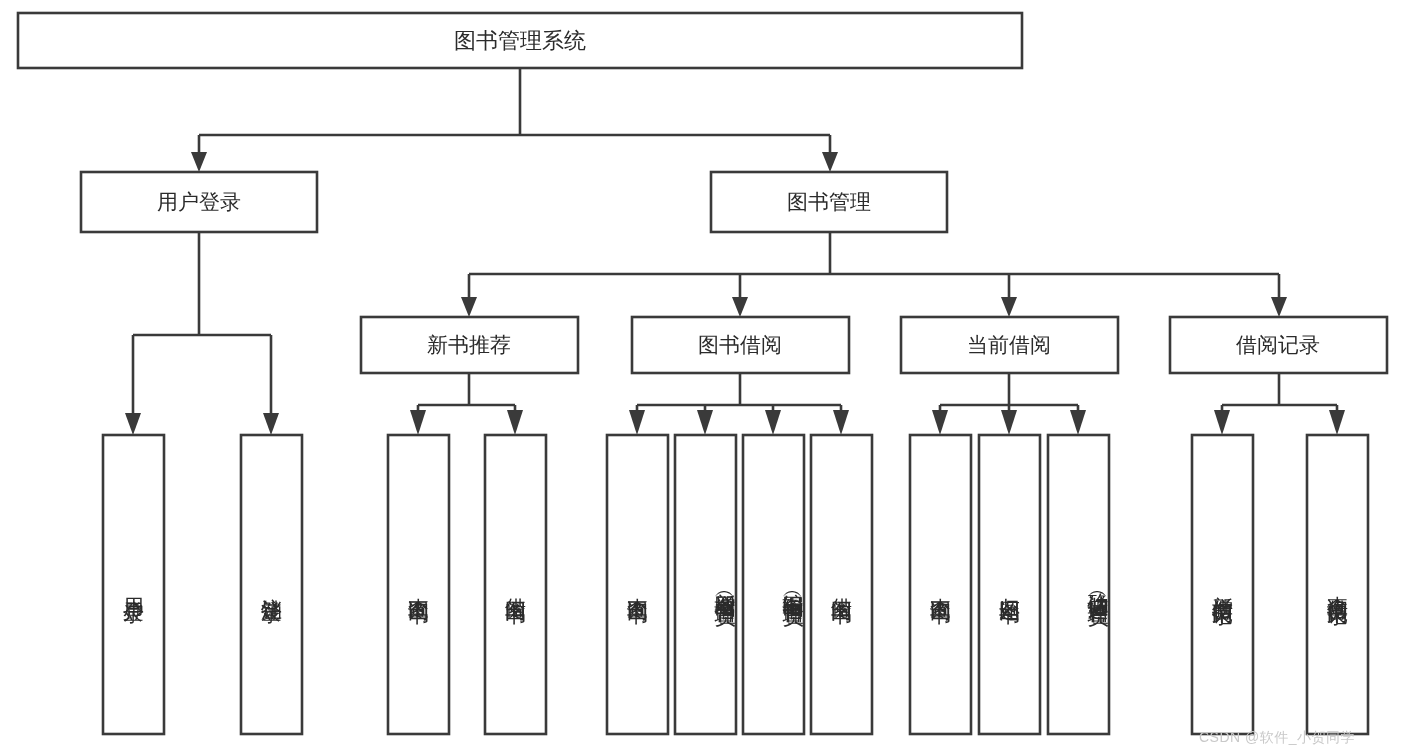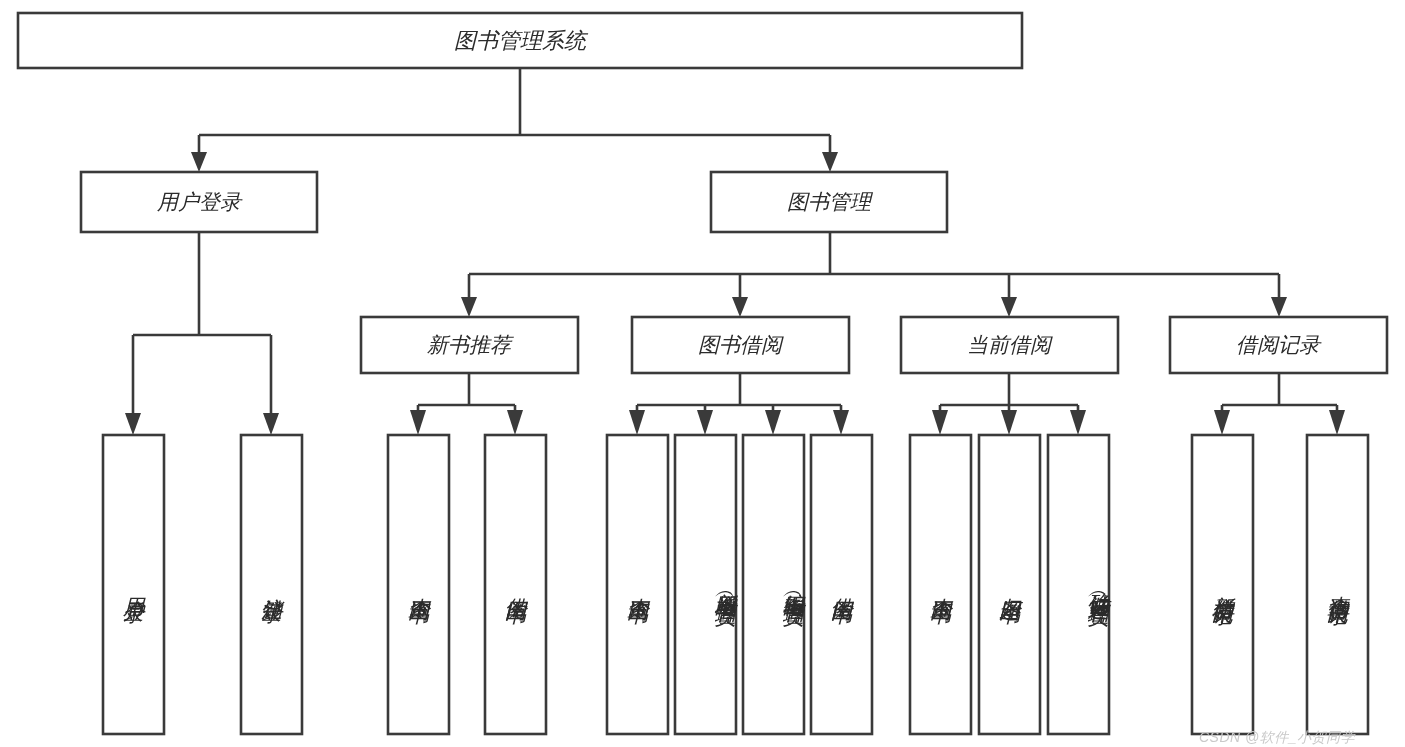--- a/index.html
+++ b/index.html
@@ -11,21 +11,20 @@
     width: 1405px;
     height: 747px;
     font-family: "Liberation Sans", "DejaVu Sans", sans-serif;
     overflow: hidden;
   }
   #diagram-root {
     position: relative;
     width: 1405px;
     height: 747px;
     background: #ffffff;
-    font-style: italic;
   }
   svg.diagram-canvas {
     position: absolute;
     top: 0; left: 0;
     width: 1405px;
     height: 747px;
   }
   .node-box {
     fill: #ffffff;
     stroke: #3a3a3a;

